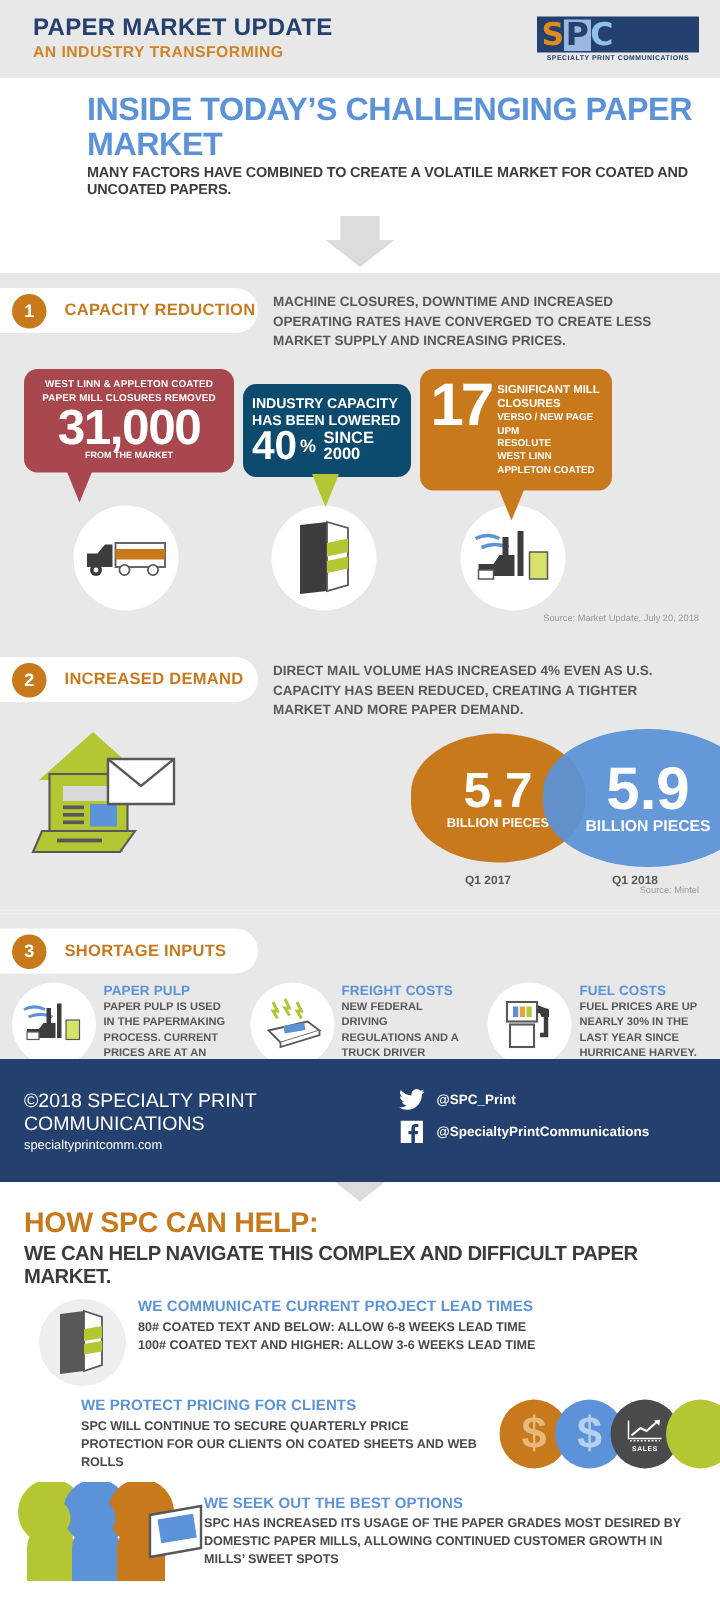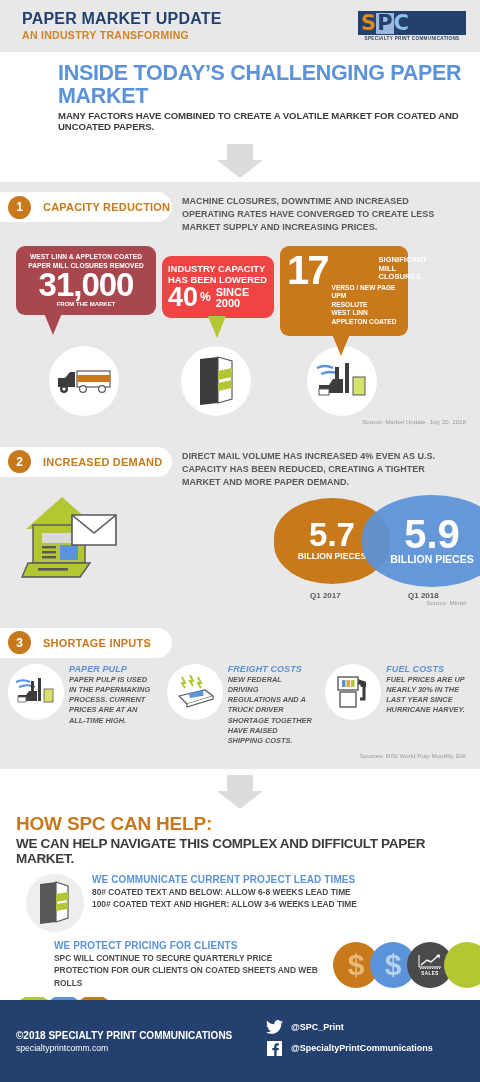--- a/index.html
+++ b/index.html
@@ -1,21 +1,21 @@
 <!DOCTYPE html>
 <html><head>
 <meta charset="utf-8">
 <style>
   * { box-sizing: border-box; margin:0; padding:0; }
   body {
     width:480px; height:1082px; overflow:hidden;
     font-family:"Liberation Sans", sans-serif;
     background:#ffffff; color:#58585a;
   }
-  .page { width:480px; height:1082px; position:relative; }
+  .page { width:480px; height:788px; position:relative; }
 
   
   .hdr { height:52px; background:#e8e8e8; position:relative; padding:10px 0 0 22px; }
   .hdr-t1 { font-size:16px; font-weight:bold; letter-spacing:.2px; color:#24406e; font-stretch:condensed; }
   .hdr-t2 { font-size:10.5px; font-weight:bold; letter-spacing:.3px; color:#d08327; margin-top:1px; }
   .logo { position:absolute; right:14px; top:11px; width:108px; }
   .logo-block { height:24px; background:#24406e; display:flex; align-items:center; padding-left:3px; }
   .logo-block span { font-size:21px; font-weight:bold; line-height:1; font-family:"DejaVu Sans", sans-serif; }
   .lg-s { color:#e08a1e; }
   .lg-p { color:#24406e; background:#9ab8dd; padding:0 1px; }
@@ -42,39 +42,39 @@
     width:23px;height:23px;border-radius:50%; background:#c8791b; color:#fff;
     font-size:12px; font-weight:bold; display:flex; align-items:center; justify-content:center; flex:none;
   }
   .pill-label { margin-left:12px; font-size:11px; font-weight:bold; color:#c8791b; letter-spacing:.2px; }
   .sec-desc { font-size:9px; font-weight:bold; line-height:1.45; color:#58585a; margin-left:10px; padding-top:3px; }
 
   
   .s1-row { display:flex; align-items:flex-start; padding:12px 14px 0 16px; gap:6px; }
   .callout { position:relative; border-radius:9px; color:#fff; text-align:center; }
   .c-red { background:#a8484e; width:140px; padding:7px 6px 8px; }
-  .c-grn { background:#ef4444; width:112px; padding:8px 6px 9px; margin-top:10px; }
+  .c-grn { background:#0c4a6e; width:112px; padding:8px 6px 9px; margin-top:10px; }
   .c-org { background:#c8791b; width:128px; padding:8px 7px 9px; display:flex; align-items:flex-start; gap:4px; text-align:left; }
   .tail { position:absolute; width:0;height:0; border-left:9px solid transparent; border-right:9px solid transparent; }
   .tail-red { bottom:-20px; left:28px; border-top:22px solid #a8484e; }
   .tail-grn { bottom:-20px; left:46px; border-top:22px solid #b5c633; }
   .tail-org { bottom:-20px; left:52px; border-top:22px solid #c8791b; }
   .c-cap { font-size:6.6px; font-weight:bold; line-height:1.25; letter-spacing:.1px; }
   .c-big { font-size:33px; font-weight:bold; line-height:.92; letter-spacing:-1px; }
   .c-mid { font-size:11px; font-weight:bold; line-height:1.1; margin-top:1px; }
   .c-small { font-size:6px; font-weight:bold; margin-top:1px; }
   .grn-l1 { font-size:9.4px; font-weight:bold; line-height:1.12; text-align:left; }
   .grn-row { display:flex; align-items:flex-end; justify-content:flex-start; gap:2px; margin-top:1px; }
   .grn-40 { font-size:27px; font-weight:bold; line-height:.85; }
   .grn-pct { font-size:12px; font-weight:bold; line-height:1.9; }
   .grn-since { font-size:11px; font-weight:bold; line-height:1.0; text-align:left; margin-left:3px; }
   .grn-2000 { font-size:11px; font-weight:bold; line-height:1.0; }
   .org-17 { font-size:40px; font-weight:bold; line-height:.82; letter-spacing:-2px; }
   .org-txt { padding-top:2px; }
-  .org-h { font-size:7.6px; font-weight:bold; line-height:1.12;margin-left:47px; }
+  .org-h { font-size:7.6px; font-weight:bold; line-height:1.12; }
   .org-list { font-size:6.6px; font-weight:bold; line-height:1.3; margin-top:2px; }
 
   
   .icon-row { display:flex; padding:0 14px; margin-top:-4px; gap:6px; }
   .ic { width:140px; display:flex; justify-content:center; }
   .ic.b { width:112px; }
   .ic.c { width:128px; }
   .circ { width:70px;height:70px;border-radius:50%; background:#fff; display:flex; align-items:center; justify-content:center; }
   .src { font-size:6.2px; color:#9a9a9a; text-align:right; padding:2px 14px 0 0; }
 
@@ -89,21 +89,21 @@
   .ov-b { width:140px; height:92px; background:#5b92d8; left:228px; top:0; opacity:.93; }
   .ov-num-a { font-size:33px; font-weight:bold; line-height:.9; }
   .ov-num-b { font-size:40px; font-weight:bold; line-height:.9; }
   .ov-cap-a { font-size:8.6px; font-weight:bold; margin-top:1px; }
   .ov-cap-b { font-size:10.5px; font-weight:bold; margin-top:1px; }
   .ov-lab { position:absolute; font-size:8px; font-weight:bold; color:#58585a; }
   .lab-a { left:176px; top:96px; }
   .lab-b { left:274px; top:96px; }
 
   
-  .s3-row { display:flex; padding:6px 12px 0 8px; gap:12px;font-style:italic; }
+  .s3-row { display:flex; padding:6px 12px 0 8px; gap:12px; }
   .s3-item { display:flex; gap:5px; width:152px; }
   .s3-circ { width:56px;height:56px;border-radius:50%; background:#fff; flex:none; display:flex; align-items:center; justify-content:center; }
   .s3-h { font-size:9px; font-weight:bold; color:#5b92d8; letter-spacing:.1px; }
   .s3-b { font-size:7.4px; font-weight:bold; line-height:1.38; color:#58585a; margin-top:1px; }
 
   
   .help { background:#fff; padding:4px 0 0; }
   .help-h1 { font-size:19px; font-weight:bold; color:#c8791b; padding-left:16px; letter-spacing:-.2px; }
   .help-h2 { font-size:13.5px; font-weight:bold; color:#3c3c3e; padding-left:16px; letter-spacing:-.3px; margin-top:1px; }
   .help-item { display:flex; align-items:flex-start; padding:8px 12px 0 26px; gap:8px; position:relative; }
@@ -111,21 +111,21 @@
   .help-b { font-size:8.4px; font-weight:bold; line-height:1.45; color:#4a4a4c; margin-top:1px; }
   .help-circ { width:58px;height:58px;border-radius:50%; background:#eeeeee; flex:none; display:flex; align-items:center; justify-content:center; }
 
   
   .dots { display:flex; align-items:center; }
   .dot { width:46px;height:46px;border-radius:50%; margin-left:-9px; }
 
   
   .footer { position:absolute; bottom:0; left:0; width:480px; height:82px; background:#24406e; color:#fff; display:flex; align-items:center; }
   .ft-left { padding-left:16px; flex:1; }
-  .ft-l1 { font-size:10px; font-weight:bold; }
+  .ft-l1 { font-size:13px; font-weight:normal; }
   .ft-l2 { font-size:8.6px; margin-top:2px; }
   .ft-right { width:215px; }
   .ft-soc { display:flex; align-items:center; gap:8px; margin-bottom:7px; }
   .ft-soc span { font-size:9px; font-weight:bold; }
   .ft-ic { width:18px; display:flex; justify-content:center; }
 
   .divider { height:2px; background:#e8e8e8; }
 </style>
 </head>
 <body>

